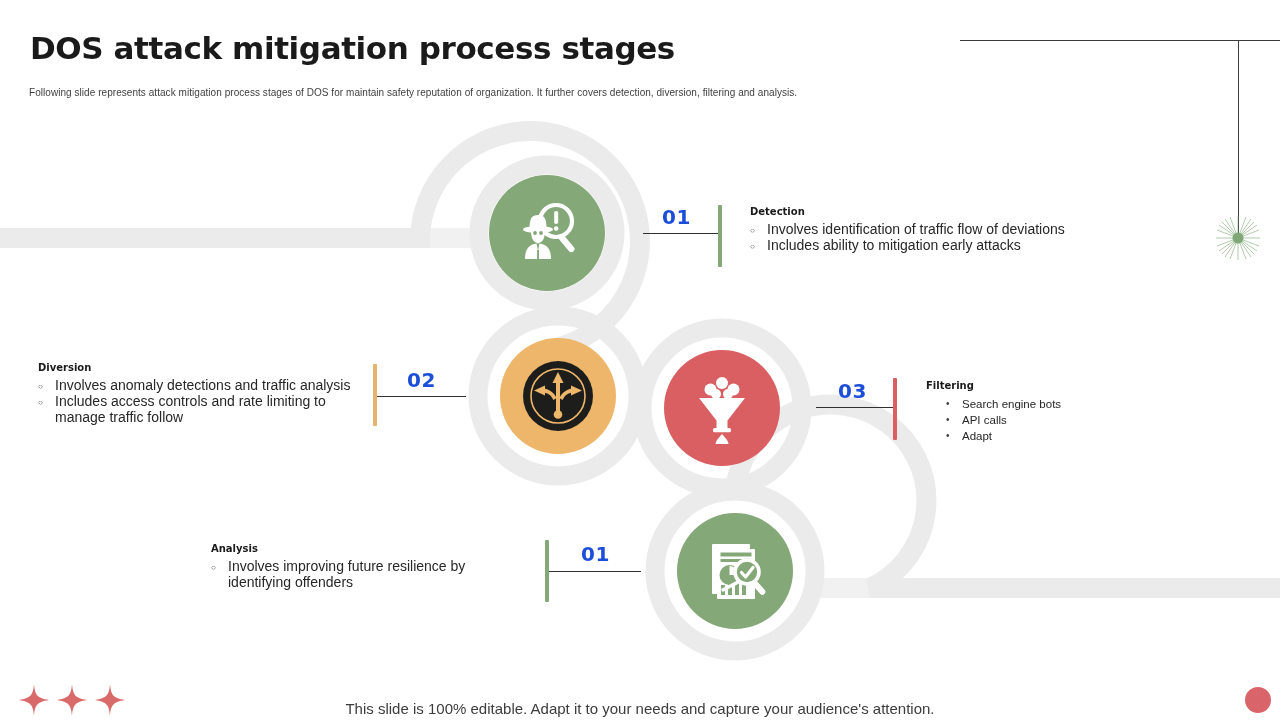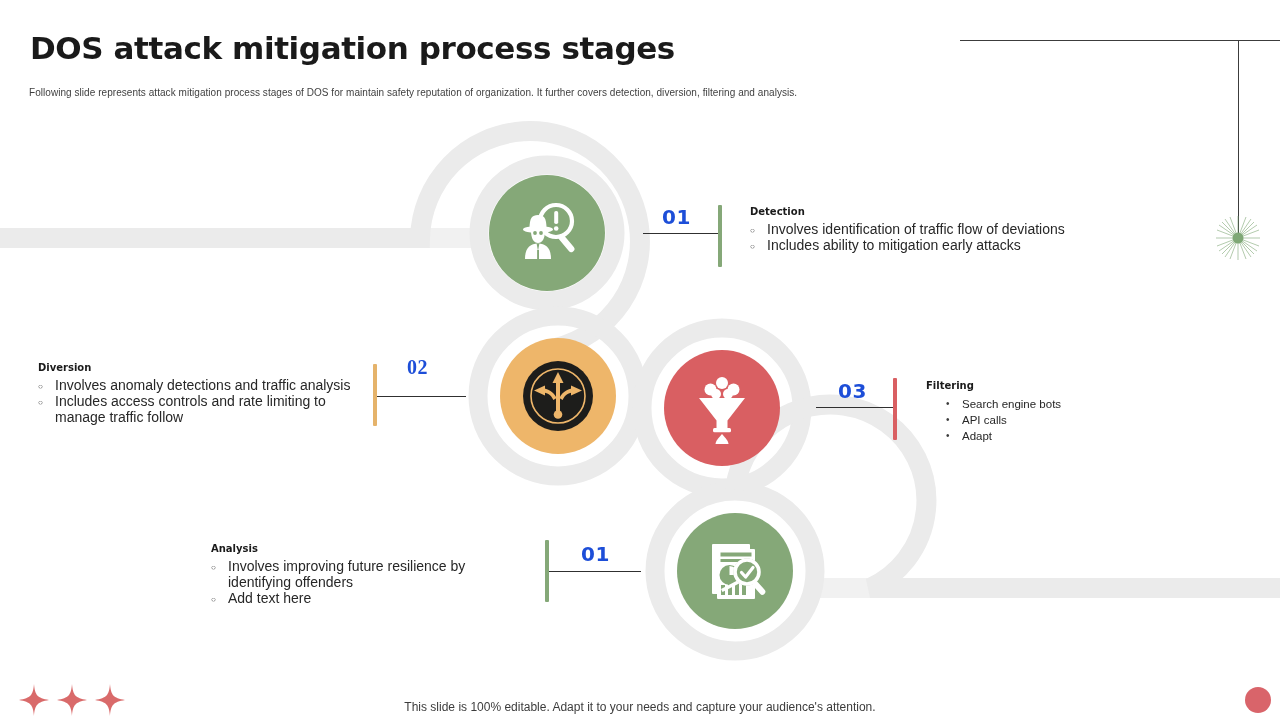--- a/index.html
+++ b/index.html
@@ -166,21 +166,21 @@
   .block-3 { left: 926px; top: 380px; width: 290px; }
   .block-4 { left: 211px; top: 543px; width: 270px; }
 
   
   .footer-note {
     position: absolute;
     left: 0;
     top: 700px;
     width: 1280px;
     text-align: center;
-    font-size: 12px;
+    font-size: 15px;
     color: #3c3c3c;
   }
   .stars {
     position: absolute;
     left: 18px;
     top: 684px;
     width: 120px;
     height: 32px;
   }
   .dot-red {
@@ -348,21 +348,21 @@
 
   <div class="connector">
     <div class="conn-line" style="left:643px; top:233px; width:76px;"></div>
     <div class="conn-bar" style="left:718px; top:205px; height:62px; background:#85a878;"></div>
     <div class="conn-num" style="left:662px; top:205px;">01</div>
   </div>
 
   <div class="connector">
     <div class="conn-line" style="left:376px; top:396px; width:90px;"></div>
     <div class="conn-bar" style="left:373px; top:364px; height:62px; background:#e5b36b;"></div>
-    <div class="conn-num" style="left:407px; top:356px;font-family:Liberation Serif, serif;">02</div>
+    <div class="conn-num" style="left:407px; top:368px;">02</div>
   </div>
 
   <div class="connector">
     <div class="conn-line" style="left:816px; top:407px; width:78px;"></div>
     <div class="conn-bar" style="left:893px; top:378px; height:62px; background:#d95f62;"></div>
     <div class="conn-num" style="left:838px; top:379px;">03</div>
   </div>
 
   <div class="connector">
     <div class="conn-line" style="left:548px; top:571px; width:93px;"></div>
@@ -392,21 +392,20 @@
       <li>Search  engine  bots</li>
       <li>API calls</li>
       <li>Adapt</li>
     </ul>
   </div>
 
   <div class="block block-4">
     <h3>Analysis</h3>
     <ul>
       <li>Involves  improving  future resilience by identifying offenders</li>
-      <li>Add text here</li>
     </ul>
   </div>
 
   <svg class="stars" viewBox="0 0 120 32">
     <g fill="#d96a6a">
       <path d="M16 0 C17 11 19 14 31 16 C19 18 17 21 16 32 C15 21 13 18 1 16 C13 14 15 11 16 0 Z"></path>
       <path d="M54 0 C55 11 57 14 69 16 C57 18 55 21 54 32 C53 21 51 18 39 16 C51 14 53 11 54 0 Z"></path>
       <path d="M92 0 C93 11 95 14 107 16 C95 18 93 21 92 32 C91 21 89 18 77 16 C89 14 91 11 92 0 Z"></path>
     </g>
   </svg>

